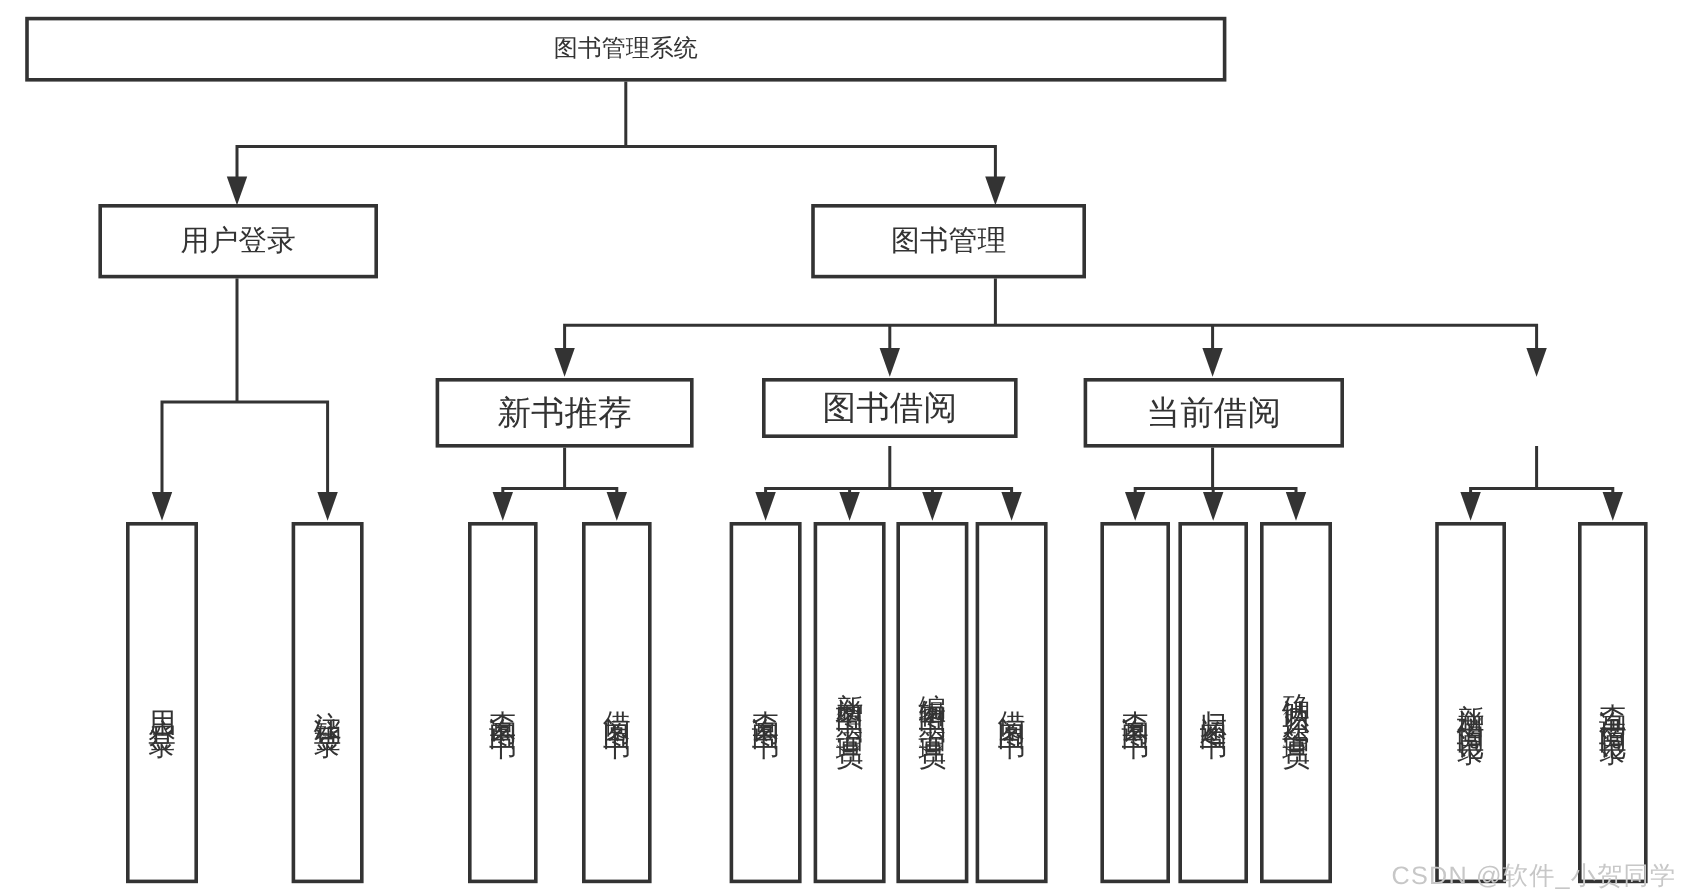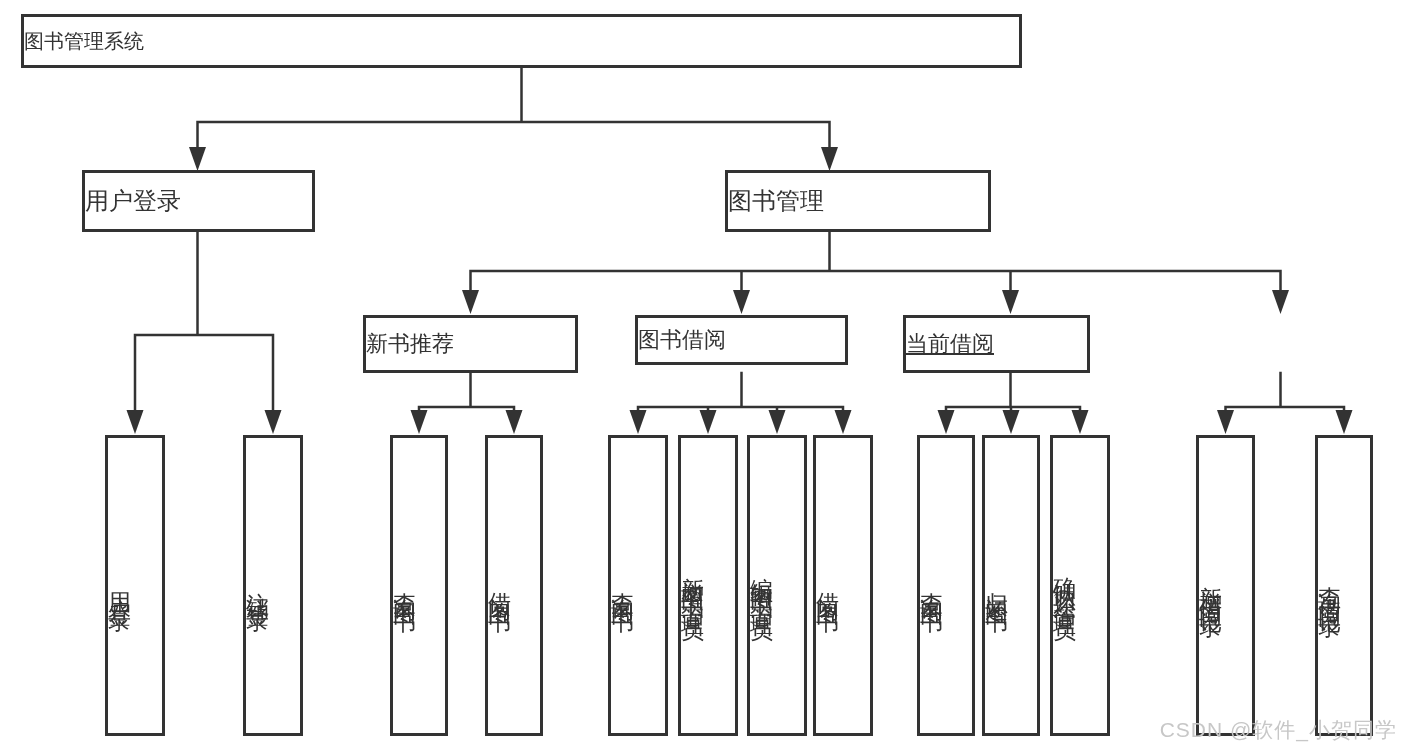--- a/index.html
+++ b/index.html
@@ -25,28 +25,28 @@
     z-index: 1;
   }
   .node {
     position: absolute;
     box-sizing: border-box;
     background: #ffffff;
     border: 3px solid #333333;
     color: #333333;
     display: flex;
     align-items: center;
-    justify-content: flex-start;
+    justify-content: center;
     z-index: 2;
     text-align: center;
     line-height: 1;
   }
   .node.root  { font-size: 20px; }
   .node.lvl2  { font-size: 24px; }
-  .node.lvl3  { font-size: 22px; }
+  .node.lvl3  { font-size: 28px; }
   .node.leaf  { font-size: 23px; }
   .leaf .vtext {
     writing-mode: vertical-rl;
     letter-spacing: 6px;
     white-space: nowrap;
   }
   .watermark {
     position: absolute;
     right: 8px;
     bottom: 3px;
@@ -101,31 +101,31 @@
     </g>
   </svg>
 
   <div class="node root" style="left:21px; top:14px; width:1001px; height:54px;">
     <span>图书管理系统</span>
   </div>
 
   <div class="node lvl2" style="left:82px; top:170px; width:233px; height:62px;">
     <span>用户登录</span>
   </div>
-  <div class="node lvl2" style="left:725px; top:170px; width:266px; height:62px;">
+  <div class="node lvl2" style="left:676px; top:170px; width:229px; height:62px;">
     <span>图书管理</span>
   </div>
 
   <div class="node lvl3" style="left:363px; top:315px; width:215px; height:58px;">
     <span>新书推荐</span>
   </div>
   <div class="node lvl3" style="left:635px; top:315px; width:213px; height:50px;">
     <span>图书借阅</span>
   </div>
-  <div class="node lvl3" style="left:903px; top:315px; width:187px; height:58px;text-decoration:underline;">
+  <div class="node lvl3" style="left:903px; top:315px; width:217px; height:58px;">
     <span>当前借阅</span>
   </div>
 
   <div class="node leaf" style="left:105px; top:435px; width:60px; height:301px;">
     <span class="vtext">用户登录</span>
   </div>
   <div class="node leaf" style="left:243px; top:435px; width:60px; height:301px;">
     <span class="vtext">注销登录</span>
   </div>
 

